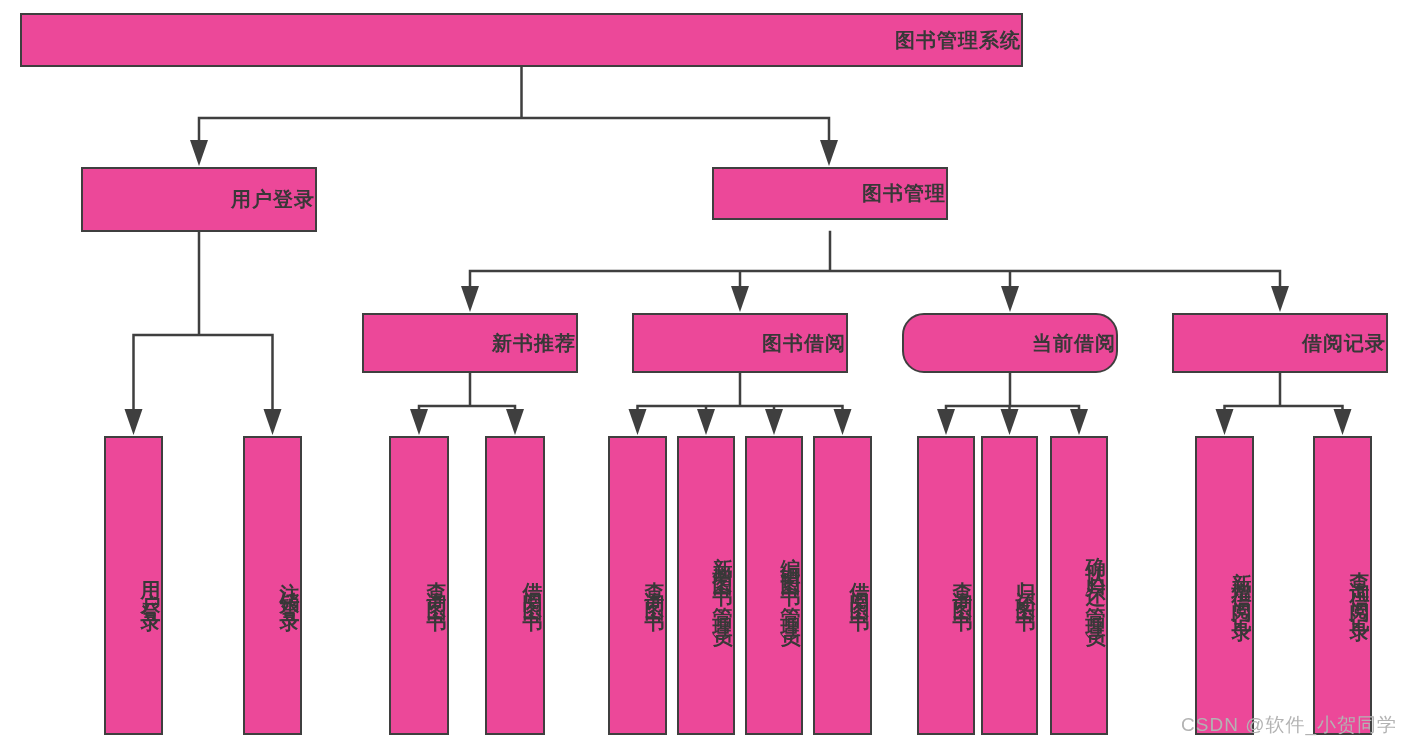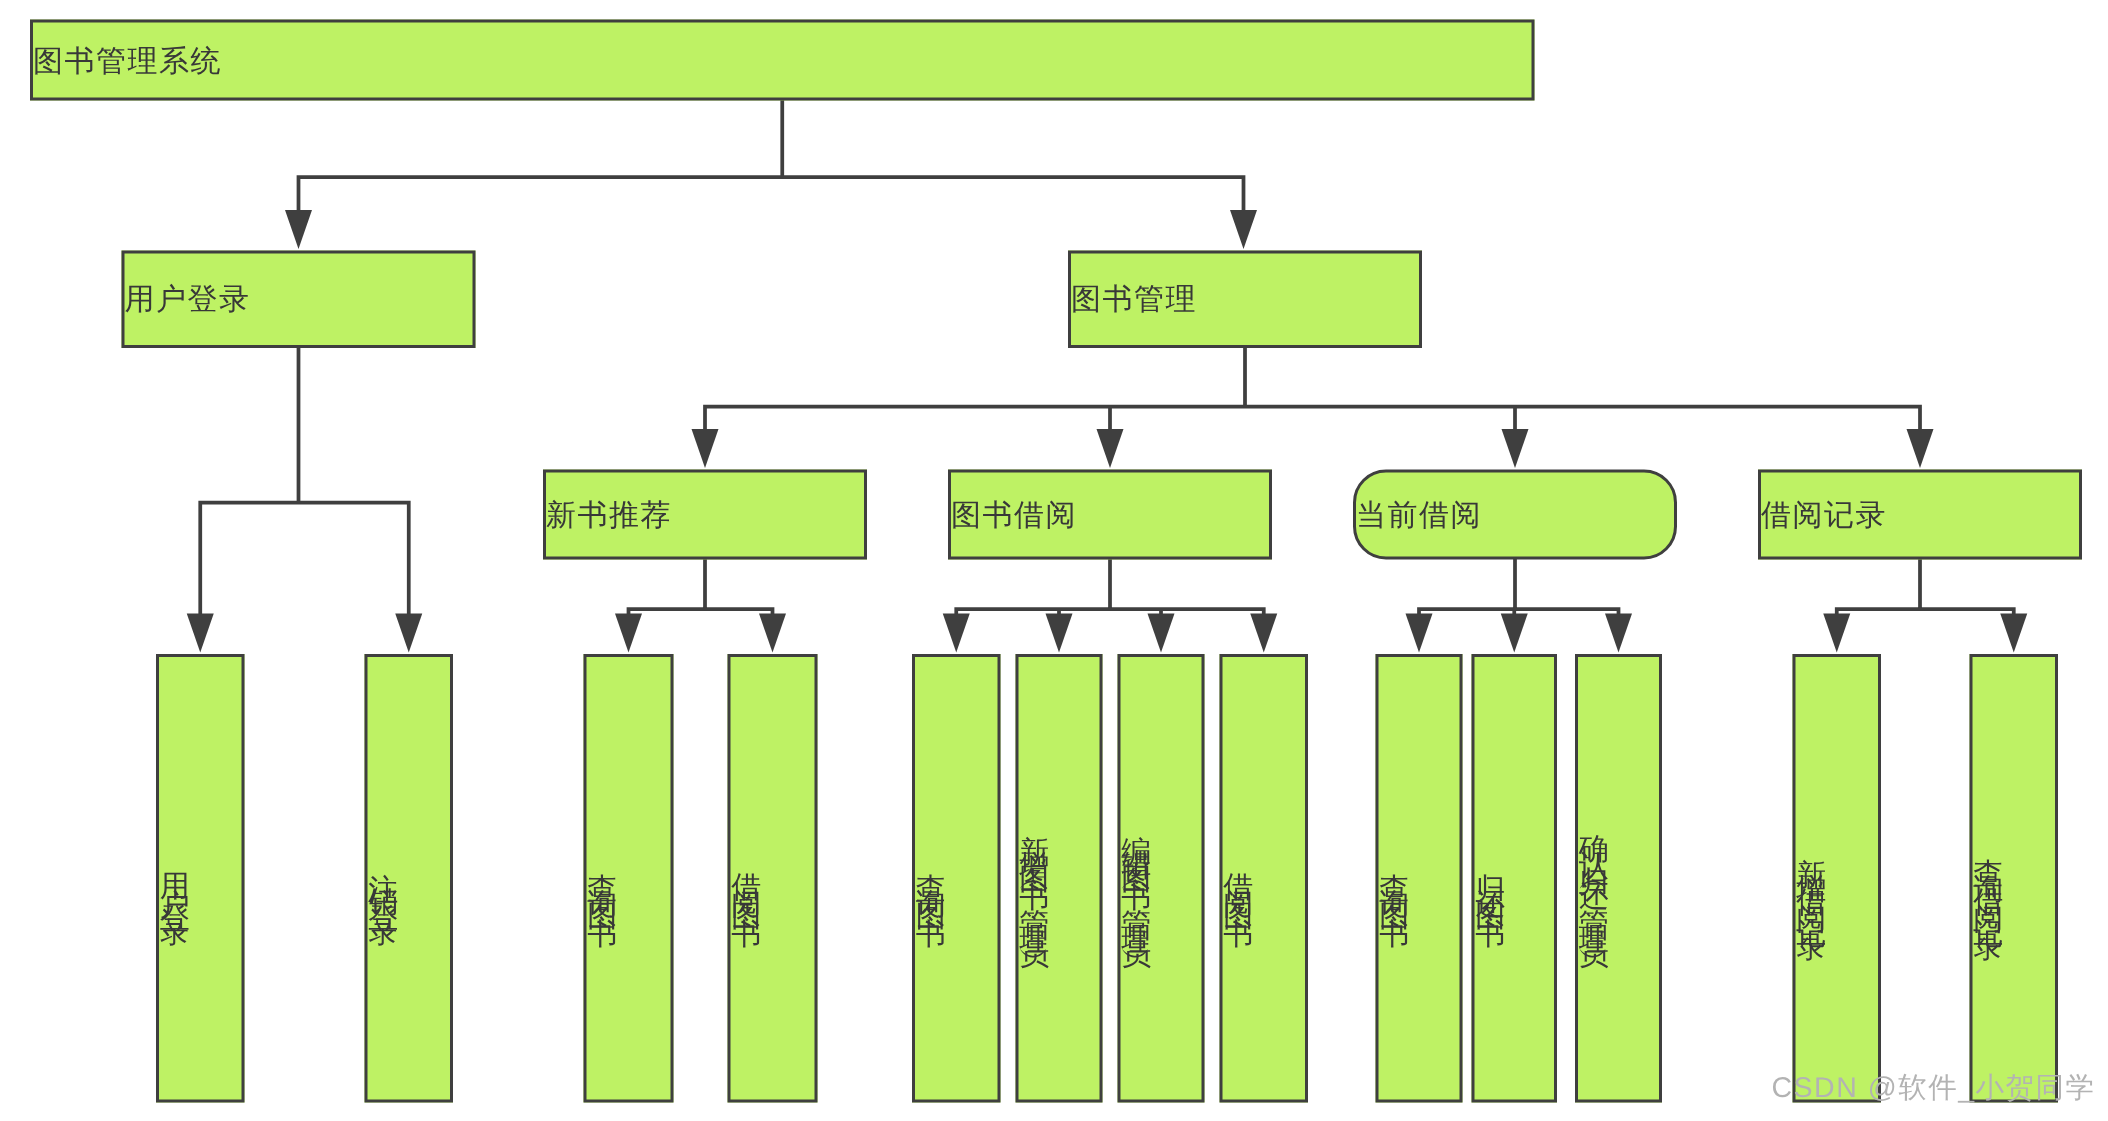--- a/index.html
+++ b/index.html
@@ -8,26 +8,27 @@
     width:1405px; height:747px;
     background:#ffffff;
     font-family:"Liberation Sans", sans-serif;
     overflow:hidden;
   }
   #connectors { position:absolute; left:0; top:0; width:1405px; height:747px; }
   .box {
     position:absolute;
     box-sizing:border-box;
     border:2.5px solid #3f3f3f;
-    background:#bef264;
+    background:#ec4899;
     display:flex;
     align-items:center;
-    justify-content:flex-start;
+    justify-content:flex-end;
     color:#383838;
     font-size:20px;
+    font-weight:bold;
   }
   .h span { letter-spacing:1px; white-space:nowrap; }
   .v span {
     writing-mode:vertical-lr;
     text-orientation:mixed;
     letter-spacing:10px;
     line-height:1;
     white-space:nowrap;
   }
   #watermark {
@@ -104,21 +105,21 @@
     </g>
   </svg>
 
   <div class="box h" style="left:20px; top:13px; width:1003px; height:54px;">
     <span>图书管理系统</span>
   </div>
 
   <div class="box h" style="left:81px; top:167px; width:236px; height:65px;">
     <span>用户登录</span>
   </div>
-  <div class="box h" style="left:712px; top:167px; width:236px; height:65px;">
+  <div class="box h" style="left:712px; top:167px; width:236px; height:53px;">
     <span>图书管理</span>
   </div>
 
   <div class="box h" style="left:362px; top:313px; width:216px; height:60px;">
     <span>新书推荐</span>
   </div>
   <div class="box h" style="left:632px; top:313px; width:216px; height:60px;">
     <span>图书借阅</span>
   </div>
   <div class="box h" style="left:902px; top:313px; width:216px; height:60px;border-radius:22px;">

